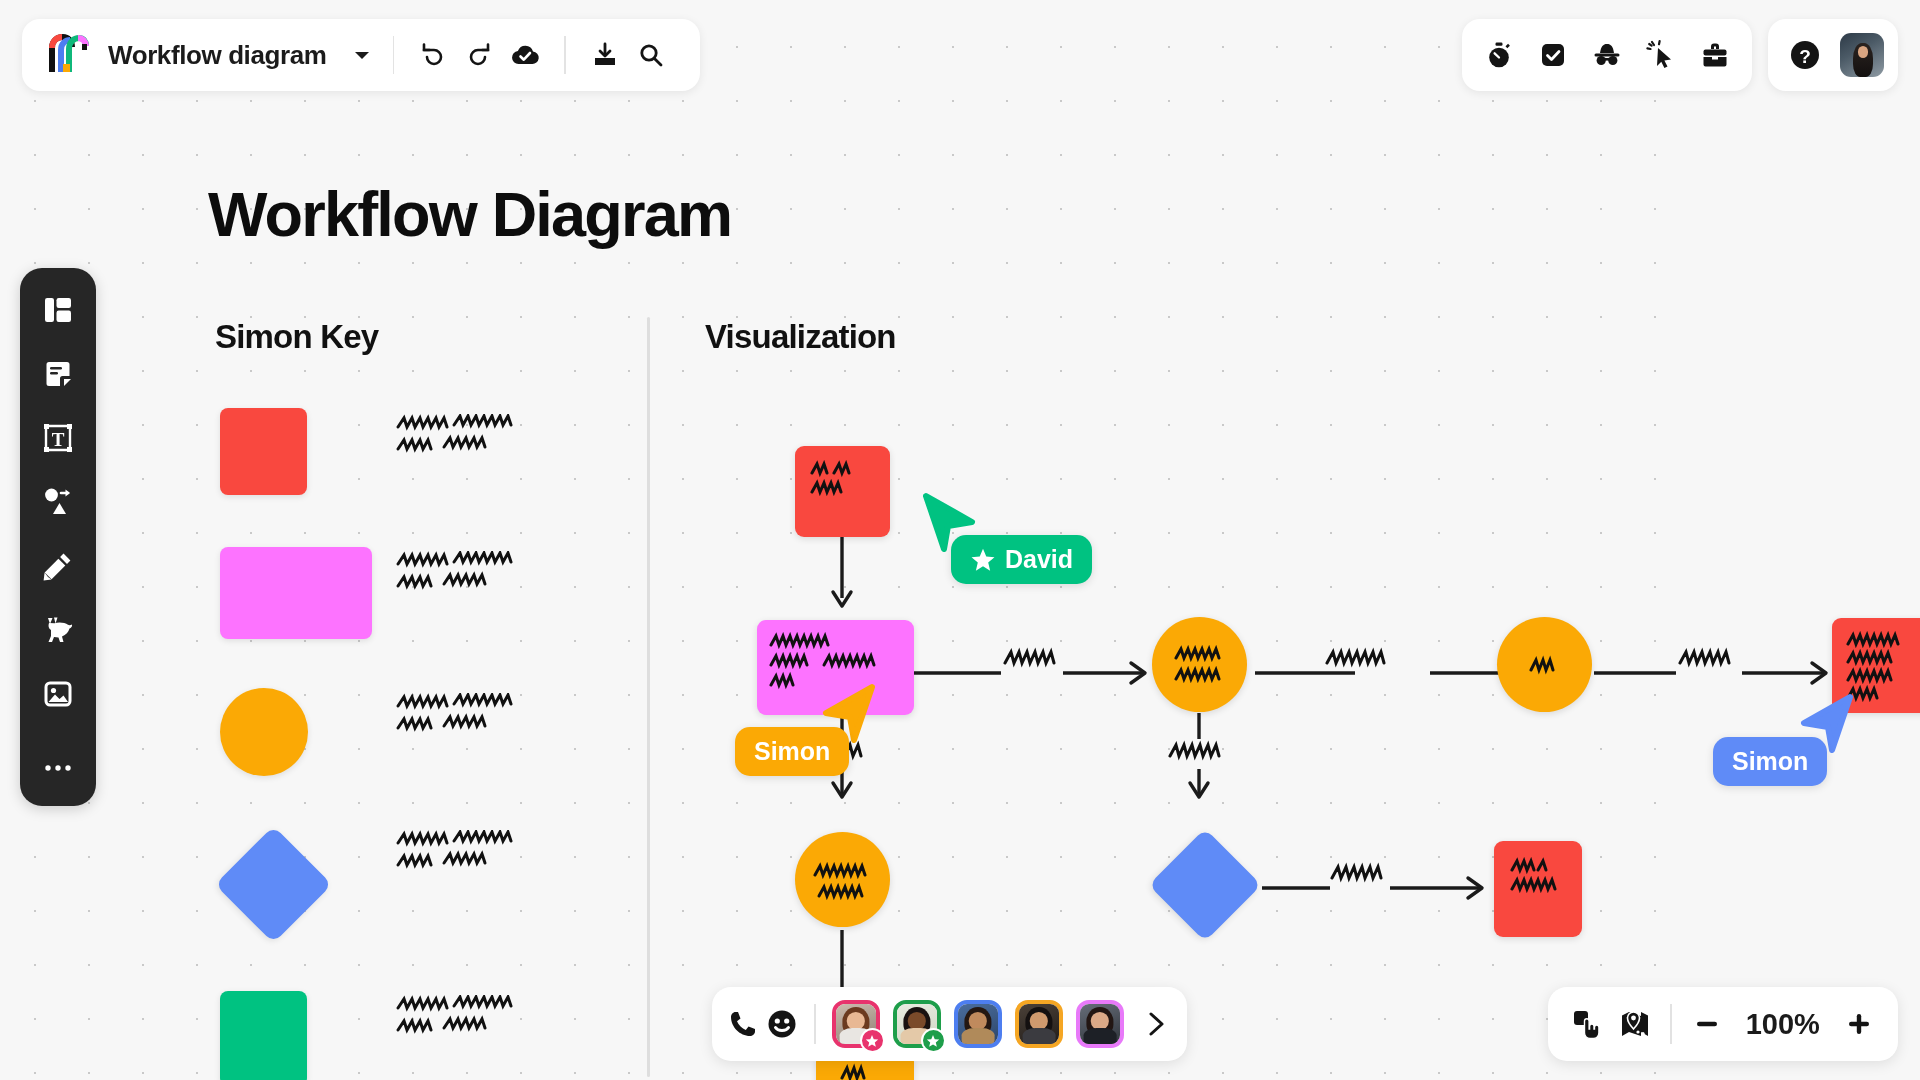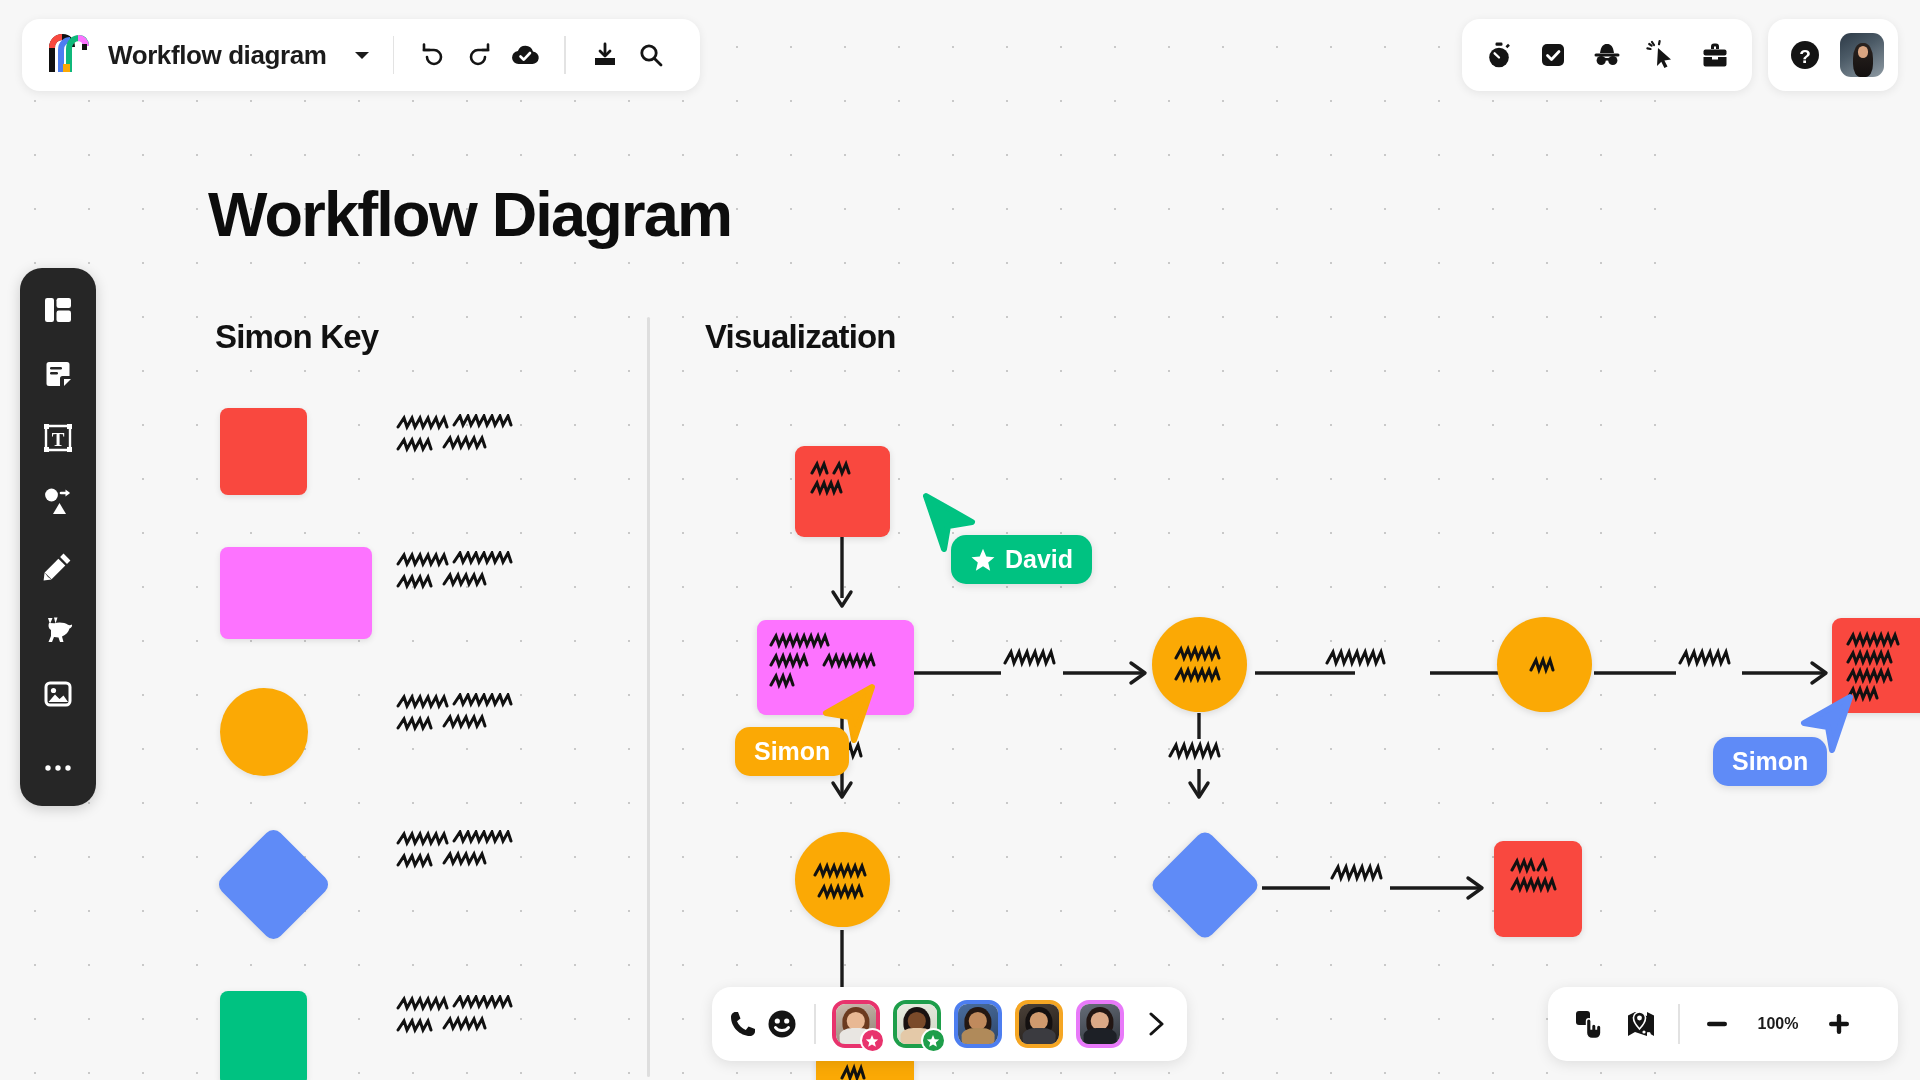--- a/index.html
+++ b/index.html
@@ -181,21 +181,21 @@
     display: flex; align-items: center; justify-content: center;
     border: 2px solid #fff;
   }
   .zoom-bar {
     position: absolute; left: 1548px; top: 987px;
     height: 74px; width: 350px;
     background: #fff; border-radius: 19px;
     box-shadow: 0 3px 14px rgba(0,0,0,.10);
     display: flex; align-items: center; padding: 0 18px; gap: 6px;
   }
-  .zoom-val { font-size: 16px; font-weight: 700; color: #1b1b1b; margin: 0 12px; }
+  .zoom-val { font-size: 29px; font-weight: 700; color: #1b1b1b; margin: 0 12px; }
 </style>
 </head>
 <body>
 
 <div id="app">
 
   <div class="topbar-left">
     <div class="logo">
       <svg width="42" height="42" viewBox="0 0 42 42">
         <path d="M4 38 V14 C4 6 10 3 15 3 C20 3 24 7 24 13" stroke="#111" stroke-width="6" fill="none"></path>

